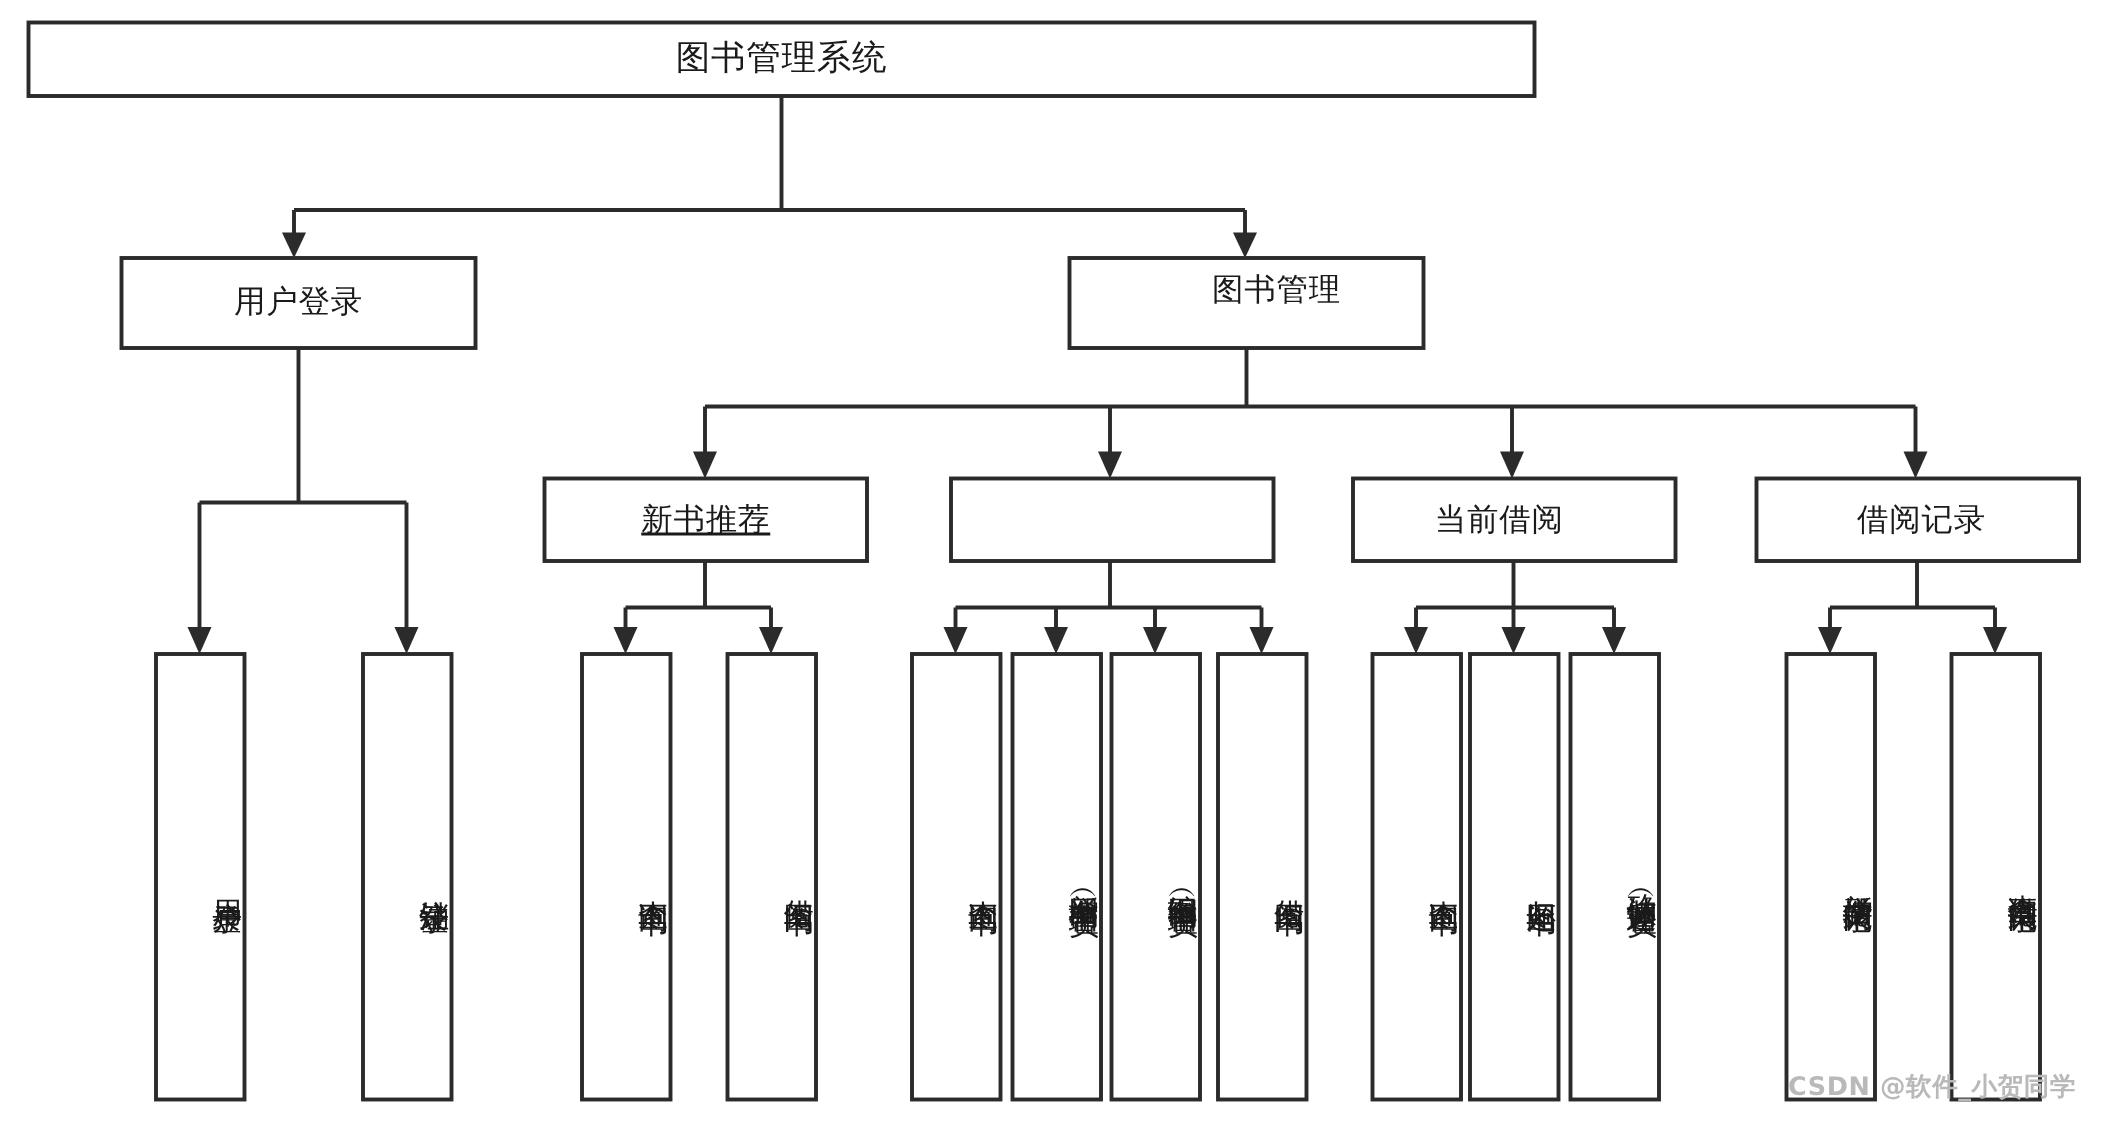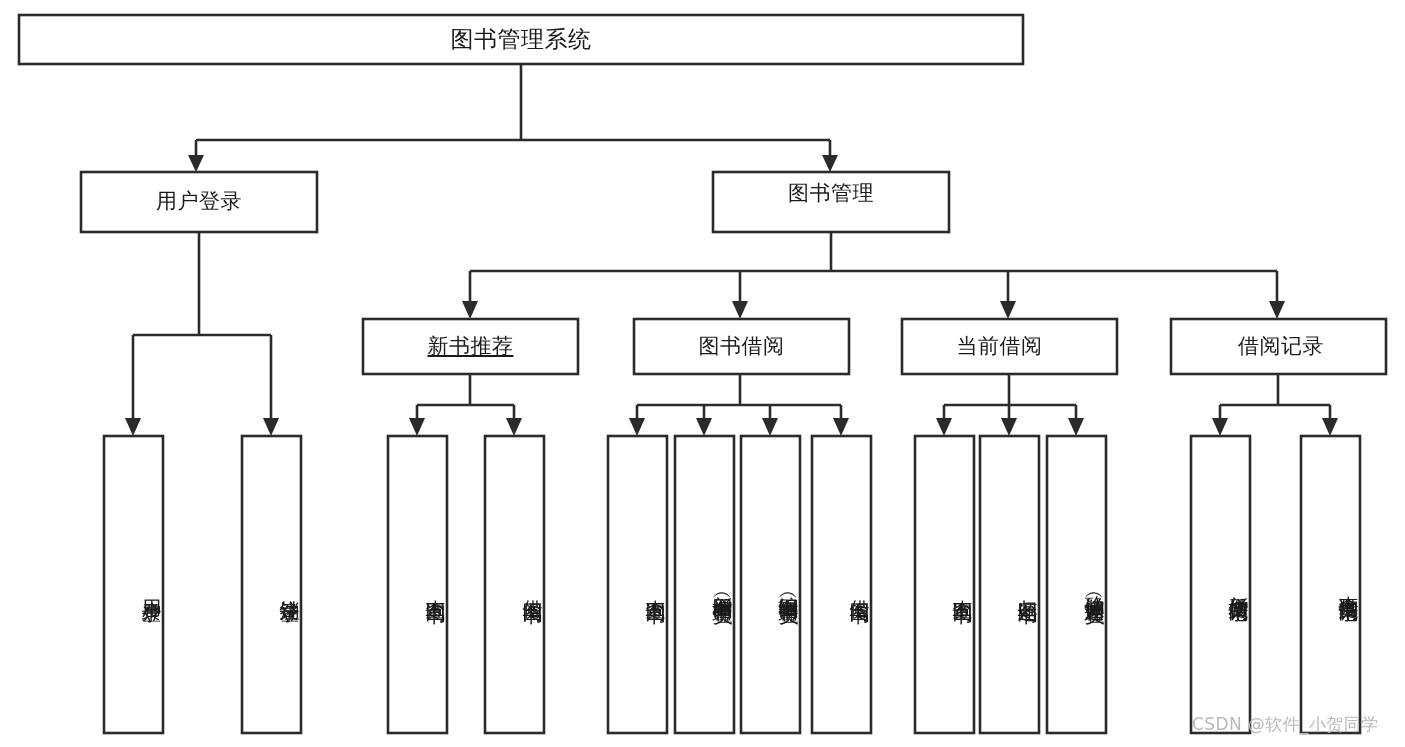--- a/index.html
+++ b/index.html
@@ -71,20 +71,21 @@
   }
   .watermark {
     position: absolute;
     left: 1192px;
     top: 713px;
     font-size: 17px;
     color: #b9b9b9;
     font-family: "DejaVu Sans", "Liberation Sans", sans-serif;
     white-space: nowrap;
     letter-spacing: 0.4px;
+    font-weight: bold;
   }
 </style>
 </head>
 <body>
 
 <div id="diagram-root">
 
   <svg class="diagram-canvas" viewBox="0 0 1405 747">
 
     <rect class="node-box-root" x="19" y="15" width="1004" height="49"></rect>
@@ -146,24 +147,23 @@
     <rect class="node-box" x="1047" y="436" width="59" height="297"></rect>
 
     <rect class="node-box" x="1191" y="436" width="59" height="297"></rect>
     <rect class="node-box" x="1301" y="436" width="59" height="297"></rect>
 
   </svg>
 
   <div class="node-label" style="left:19px; top:15px; width:1004px; height:49px; font-size:23px;">图书管理系统</div>
 
   <div class="node-label" style="left:81px; top:172px; width:236px; height:60px;">用户登录</div>
-  <div class="node-label" style="left:713px; top:172px; width:236px; height:44px;">图书管理</div>
+  <div class="node-label" style="left:713px; top:172px; width:236px; height:44px;padding-left:20px;">图书管理</div>
 
   <div class="node-label" style="left:363px; top:319px; width:215px; height:55px;text-decoration:underline;">新书推荐</div>
-  <div class="node-label" style="left:634px; top:319px; width:215px; height:55px;">图书借阅</div>
   <div class="node-label" style="left:892px; top:319px; width:215px; height:55px;">当前借阅</div>
   <div class="node-label" style="left:1171px; top:319px; width:220px; height:55px;">借阅记录</div>
 
   <div class="node-label vertical" style="left:104px; top:510px; width:59px; height:150px;">用户登录</div>
   <div class="node-label vertical" style="left:242px; top:510px; width:59px; height:150px;">注销登录</div>
 
   <div class="node-label vertical" style="left:388px; top:510px; width:59px; height:150px;">查询图书</div>
   <div class="node-label vertical" style="left:485px; top:510px; width:59px; height:150px;">借阅图书</div>
 
   <div class="node-label vertical" style="left:608px; top:510px; width:59px; height:150px;">查询图书</div>

